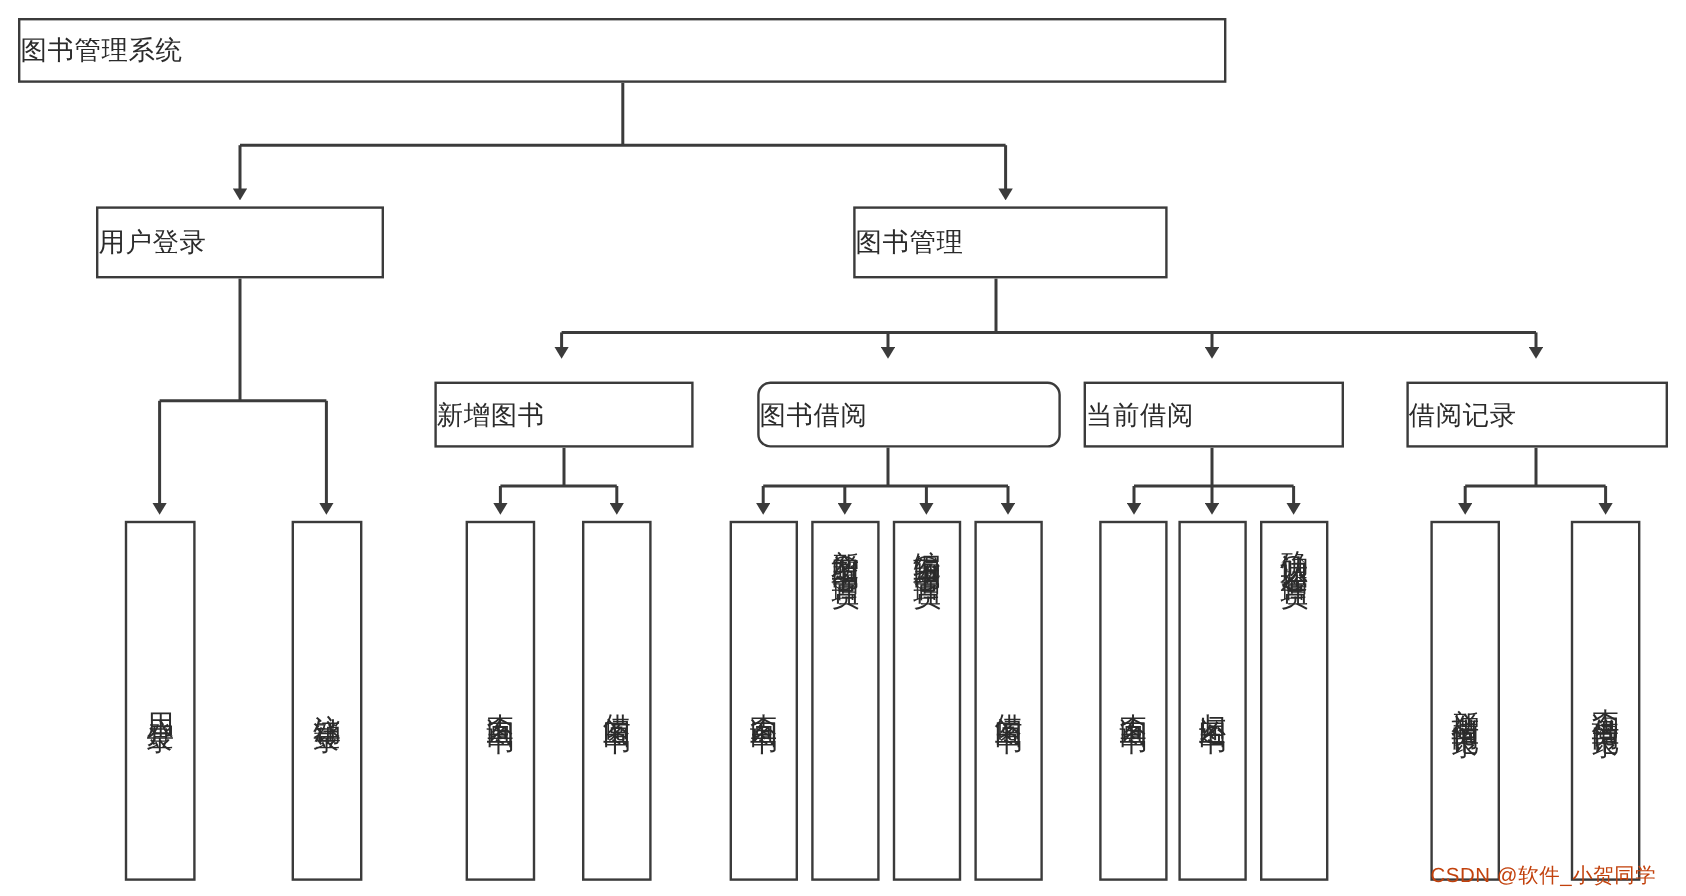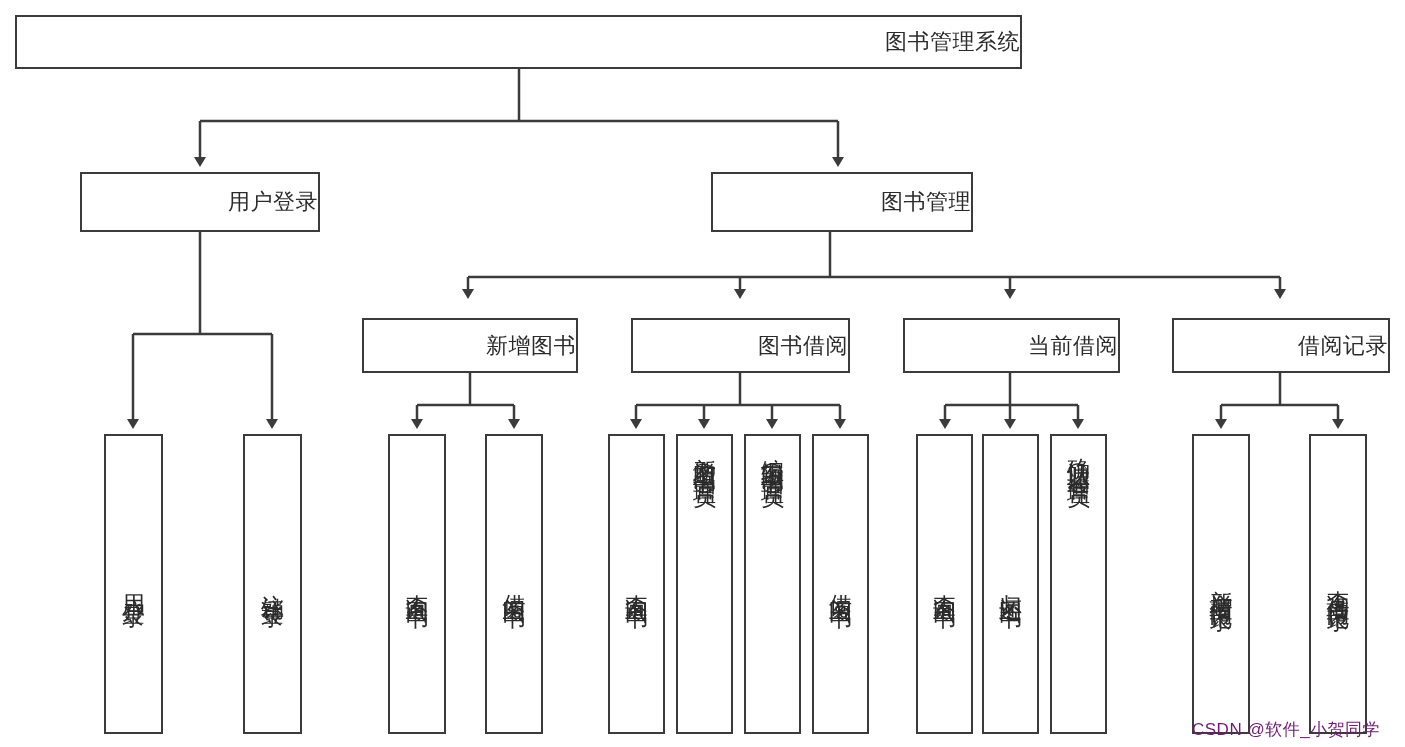--- a/index.html
+++ b/index.html
@@ -25,21 +25,21 @@
     height: 747px;
     pointer-events: none;
   }
   .node {
     position: absolute;
     box-sizing: border-box;
     border: 2.5px solid #3b3b3b;
     background: #ffffff;
     display: flex;
     align-items: center;
-    justify-content: flex-end;
+    justify-content: flex-start;
     color: #2b2b2b;
     line-height: 1.25;
   }
   .node.h {
     font-size: 22px;
     letter-spacing: 0.5px;
   }
   .node.v {
     font-size: 23px;
     align-items: flex-start;
@@ -52,21 +52,21 @@
   }
   .vtext {
     writing-mode: vertical-rl;
     text-orientation: upright;
     letter-spacing: 4px;
     white-space: nowrap;
     line-height: 1;
   }
   .watermark {
     position: absolute;
-    color: #701a75;
+    color: #c2410c;
     font-size: 17px;
     white-space: nowrap;
     letter-spacing: 0.5px;
   }
 </style>
 </head>
 <body>
 
 <div id="canvas">
 
@@ -128,21 +128,21 @@
   <div class="node h" style="left:80px; top:172px; width:240px; height:60px;">
     <span>用户登录</span>
   </div>
   <div class="node h" style="left:711px; top:172px; width:262px; height:60px;">
     <span>图书管理</span>
   </div>
 
   <div class="node h" style="left:362px; top:318px; width:216px; height:55px;">
     <span>新增图书</span>
   </div>
-  <div class="node h" style="left:631px; top:318px; width:219px; height:55px;">
+  <div class="node h" style="left:631px; top:318px; width:253px; height:55px;border-radius:11px;">
     <span>图书借阅</span>
   </div>
   <div class="node h" style="left:1172px; top:318px; width:218px; height:55px;">
     <span>借阅记录</span>
   </div>
   <div class="node h" style="left:903px; top:318px; width:217px; height:55px;">
     <span>当前借阅</span>
   </div>
 
   <div class="node v mid" style="left:104px; top:434px; width:59px; height:300px;">

